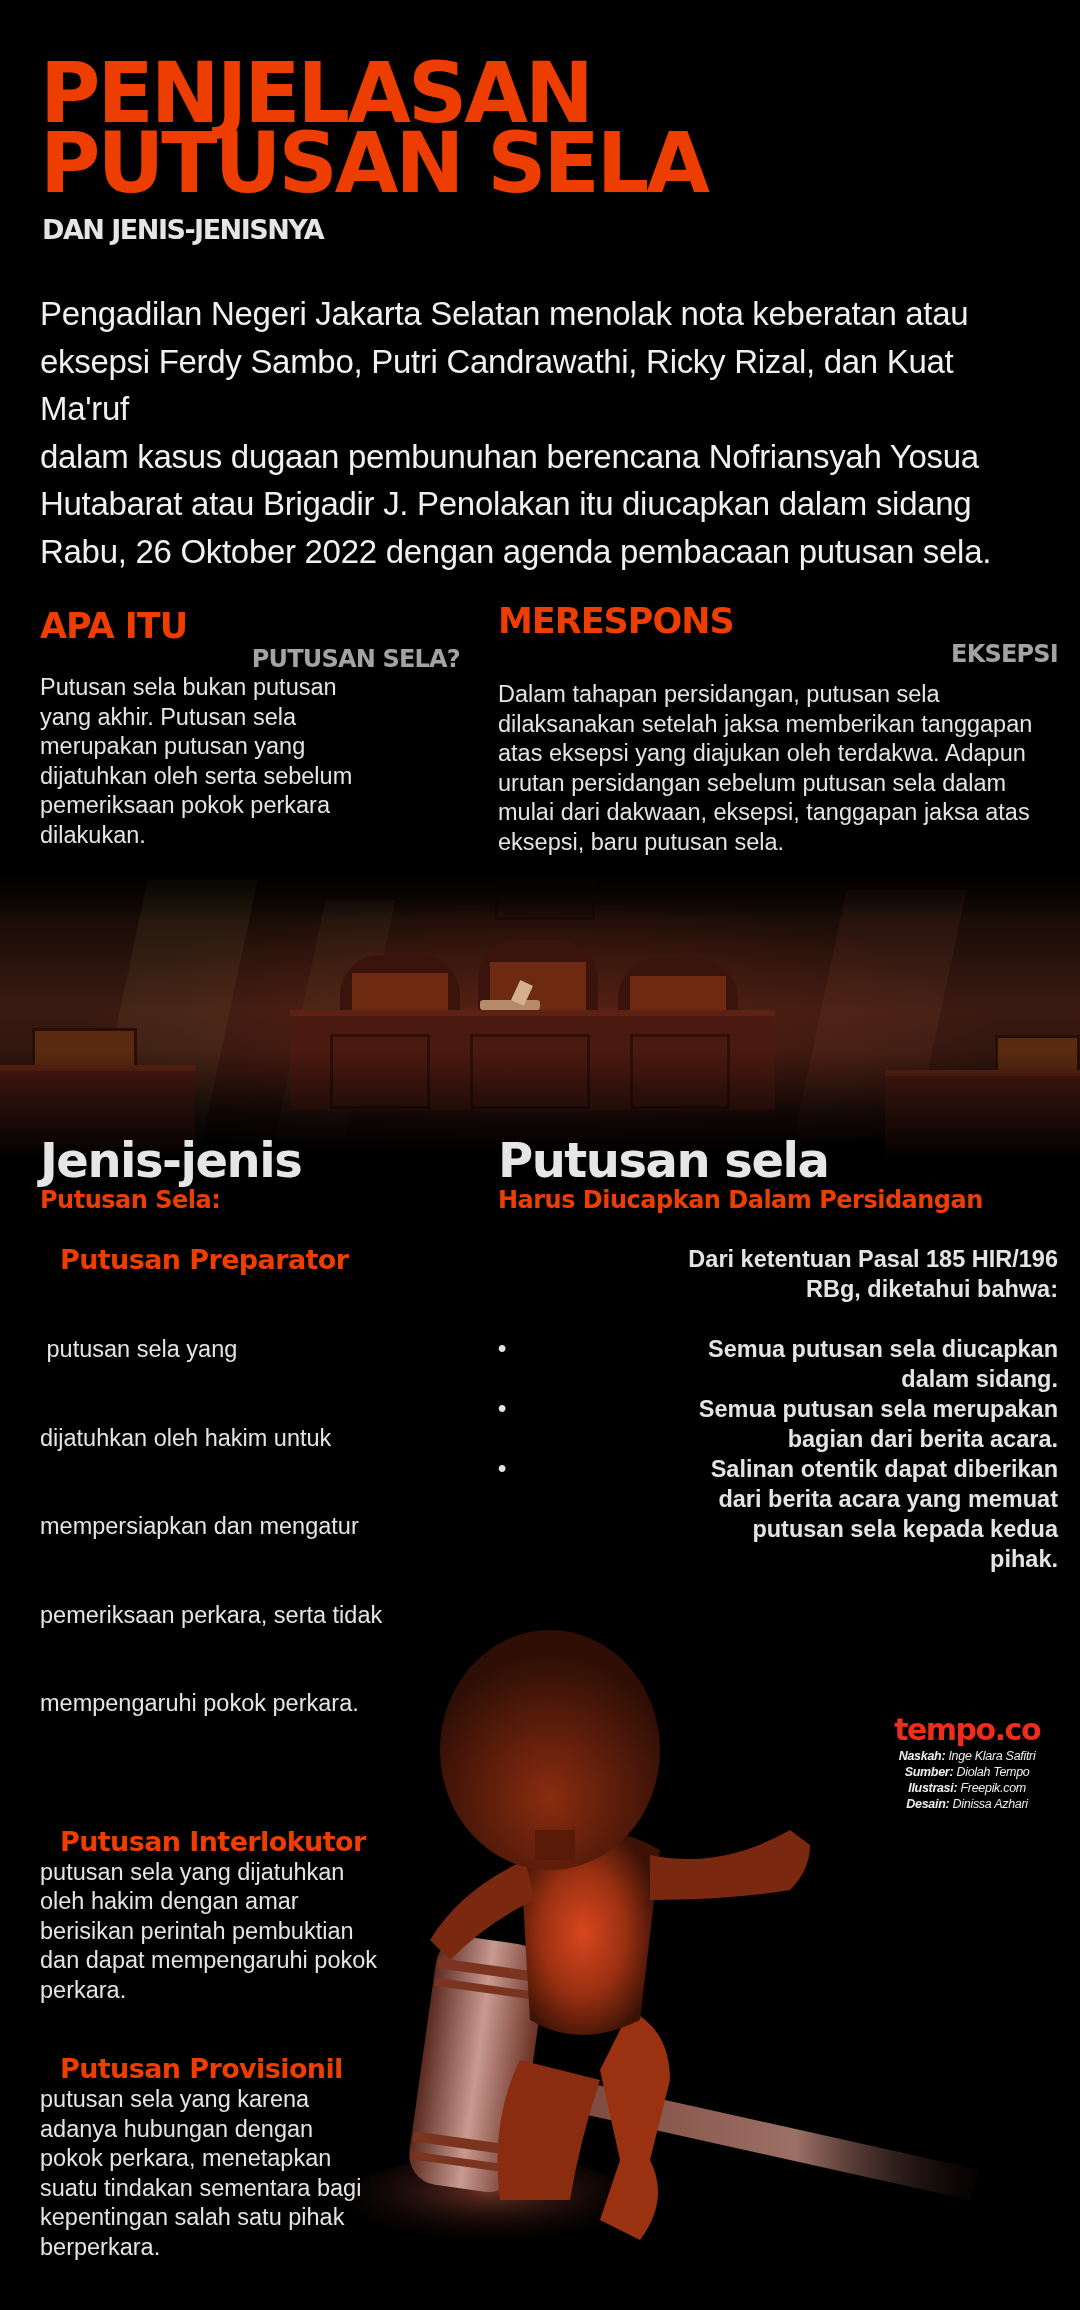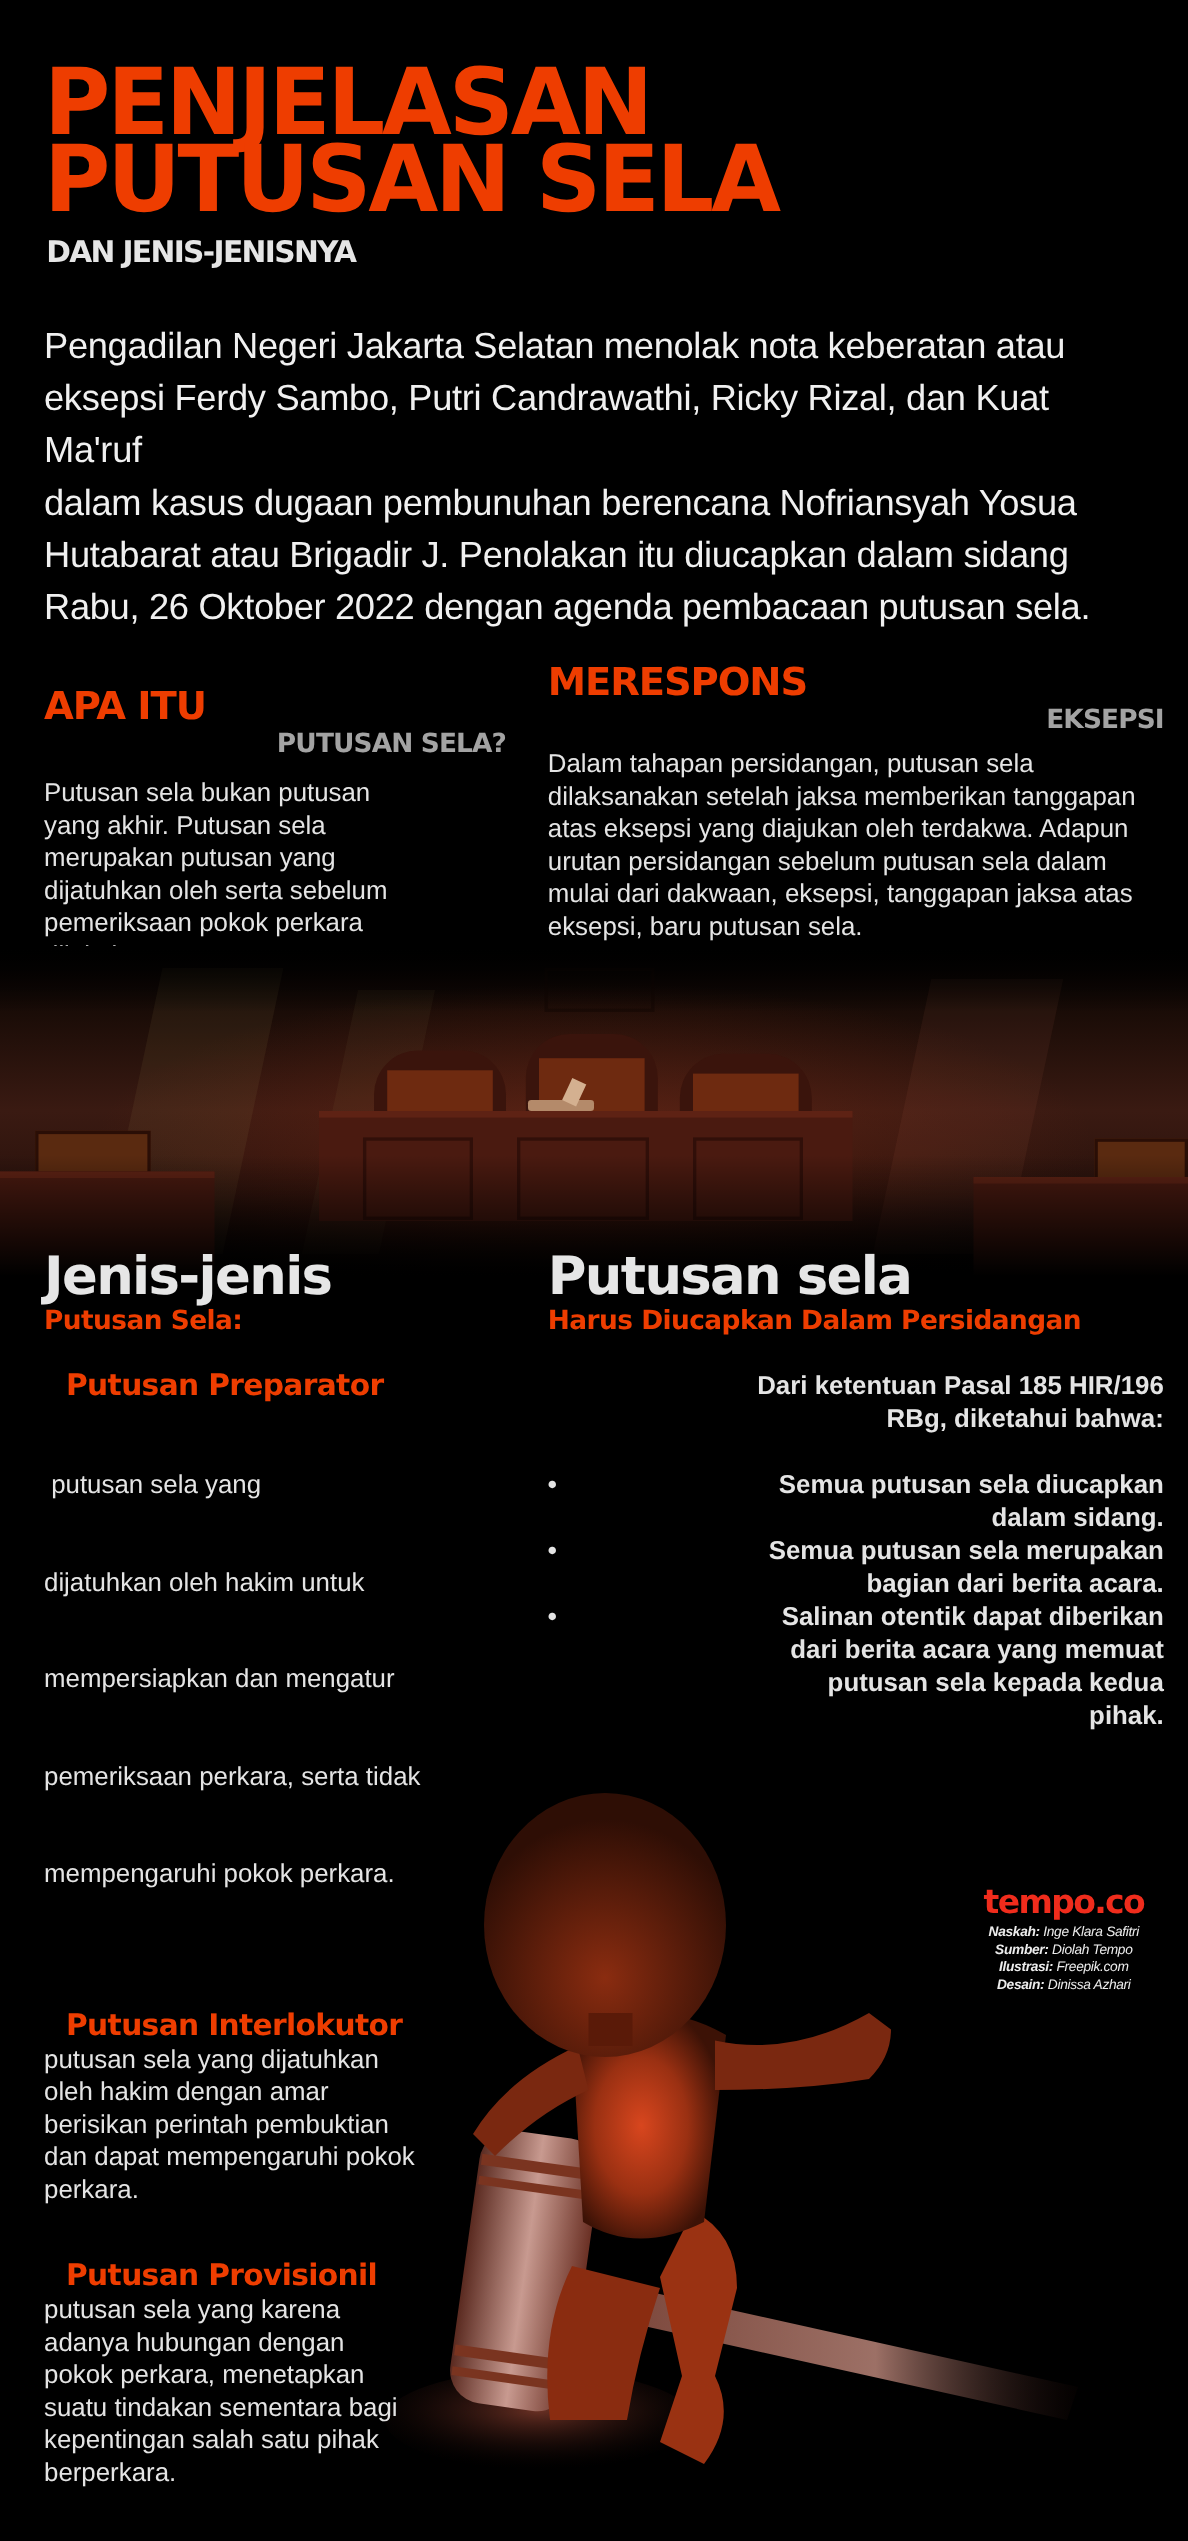--- a/index.html
+++ b/index.html
@@ -105,24 +105,24 @@
 <div class="abs subtitle">DAN JENIS-JENISNYA</div>
 
 <div class="abs intro">
   <div>Pengadilan Negeri Jakarta Selatan menolak nota keberatan atau</div>
   <div>eksepsi Ferdy Sambo, Putri Candrawathi, Ricky Rizal, dan Kuat Ma'ruf</div>
   <div>dalam kasus dugaan pembunuhan berencana Nofriansyah Yosua</div>
   <div>Hutabarat atau Brigadir J. Penolakan itu diucapkan dalam sidang</div>
   <div>Rabu, 26 Oktober 2022 dengan agenda pembacaan putusan sela.</div>
 </div>
 
-<div class="abs" style="left:40px; top:624px; width:420px;">
+<div class="abs" style="left:40px; top:607px; width:420px;">
   <div class="h-orange-big">APA ITU</div>
   <div class="h-white-small">PUTUSAN SELA?</div>
-  <div class="body-text" style="margin-top:16px;">
+  <div class="body-text" style="margin-top:0;">
     <div>Putusan sela bukan putusan</div>
     <div>yang akhir. Putusan sela</div>
     <div>merupakan putusan yang</div>
     <div>dijatuhkan oleh serta sebelum</div>
     <div>pemeriksaan pokok perkara</div>
     <div>dilakukan.</div>
   </div>
 </div>
 
 <div class="abs" style="left:498px; top:602px; width:560px;">

